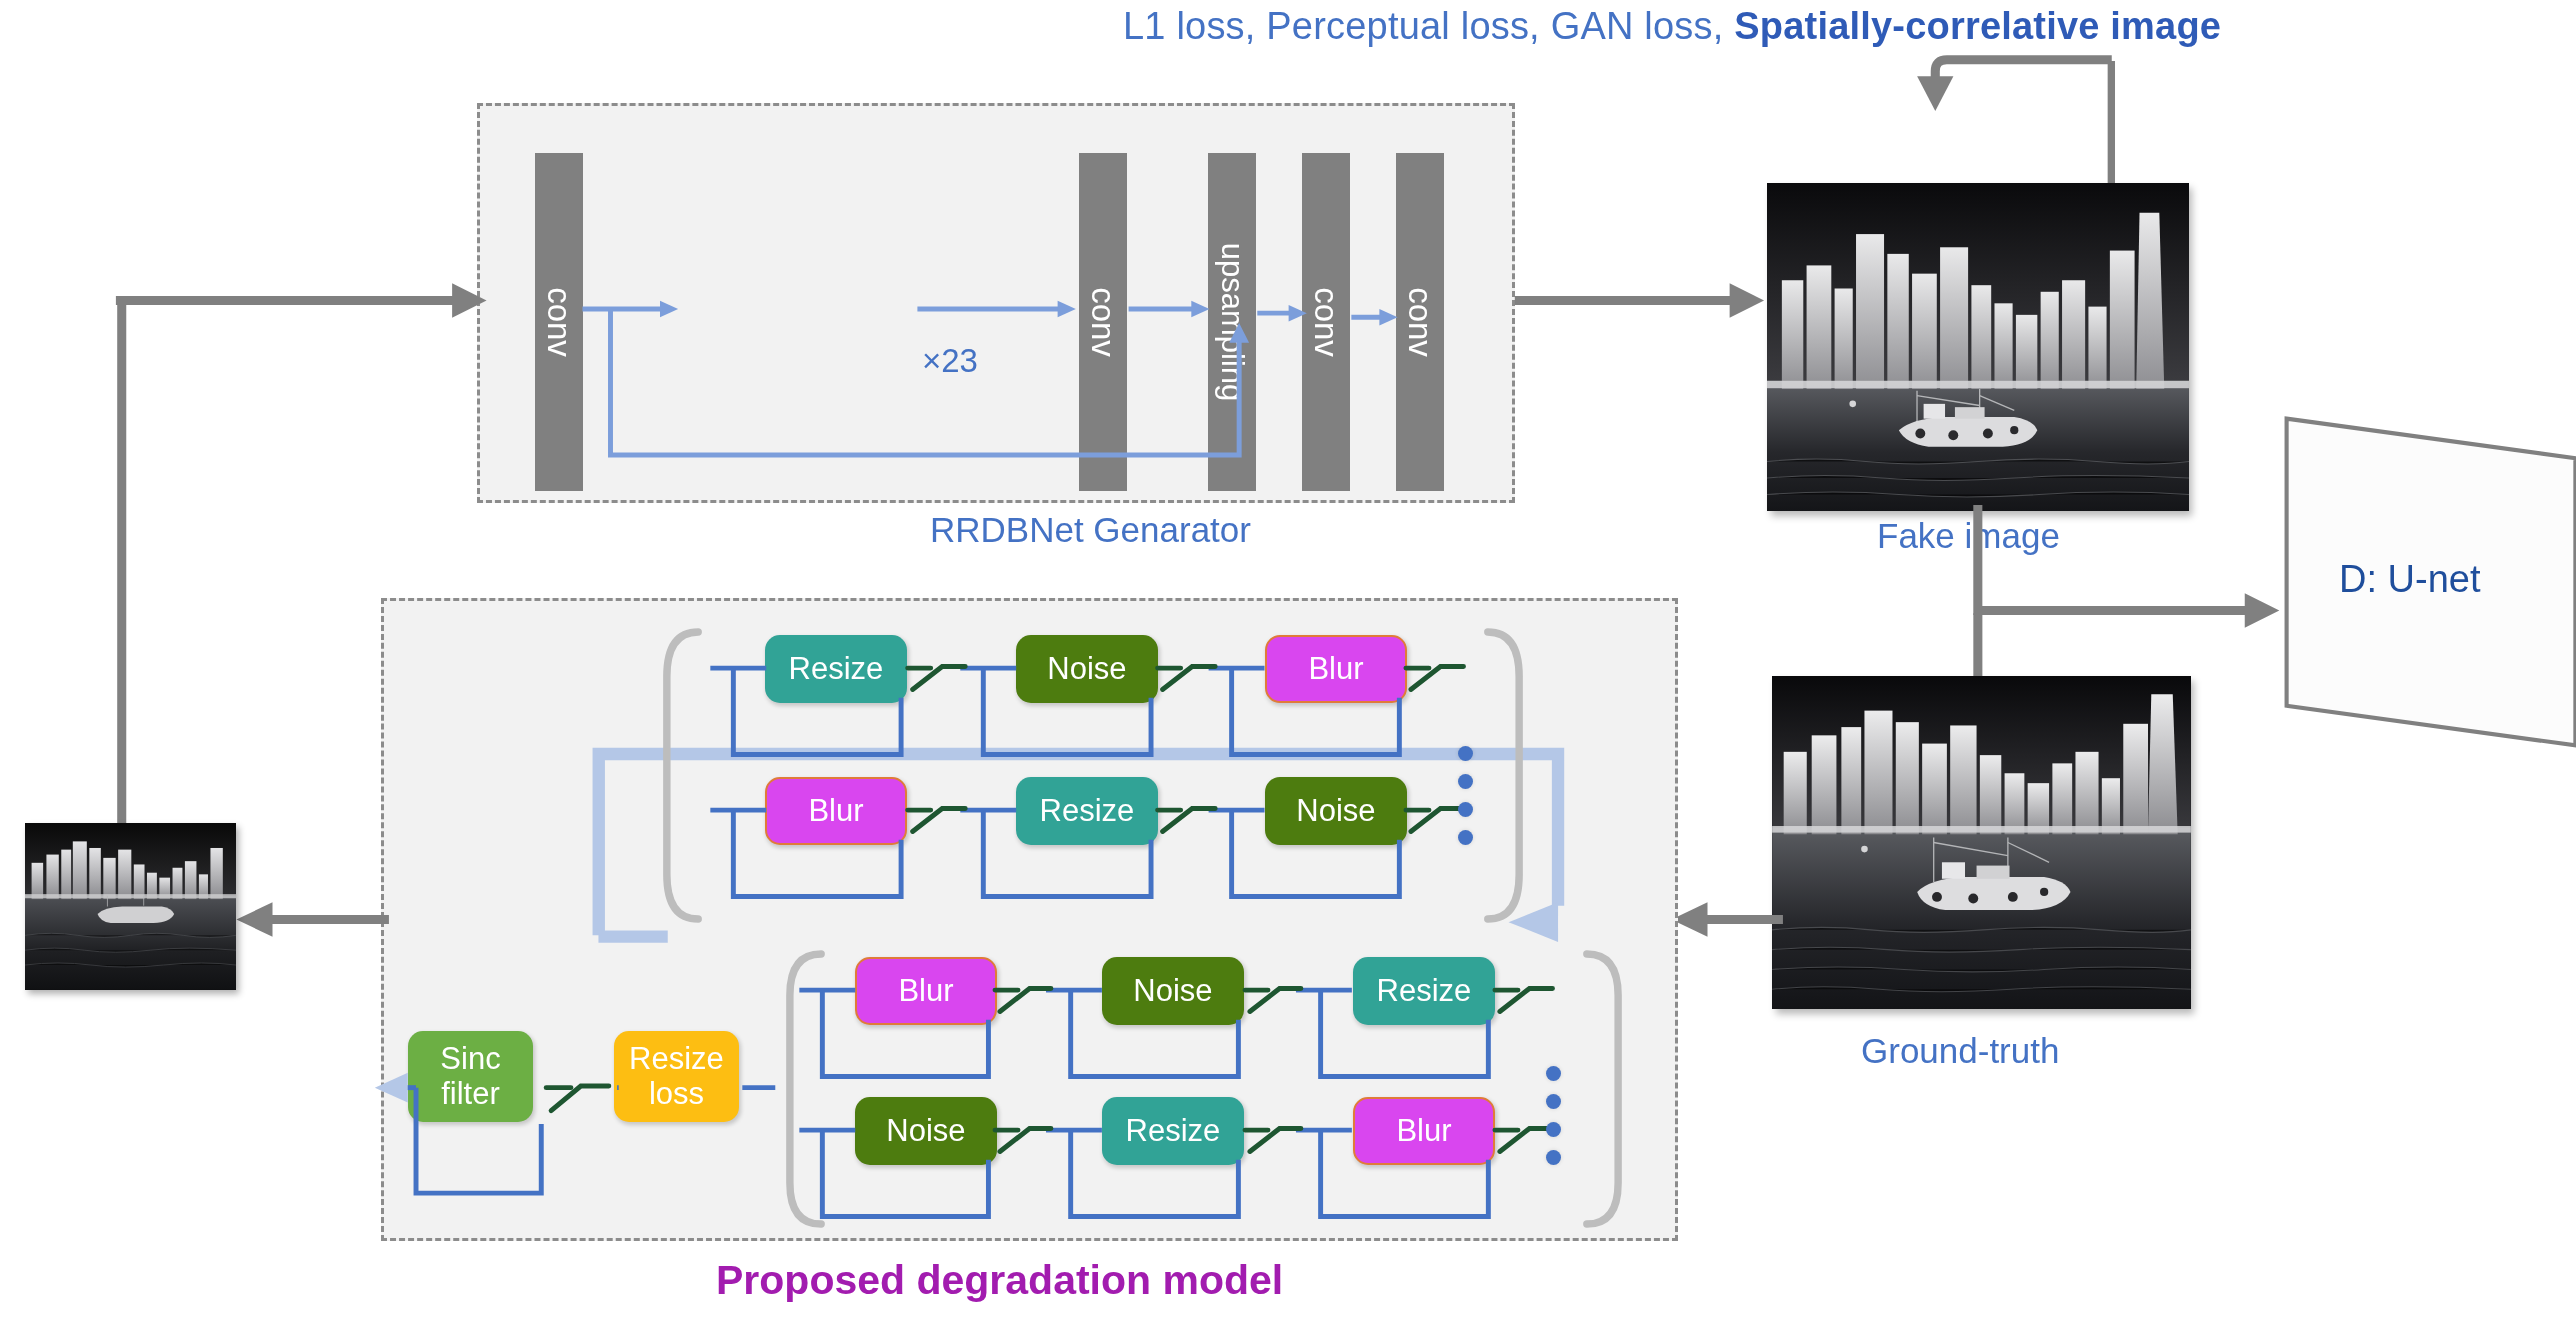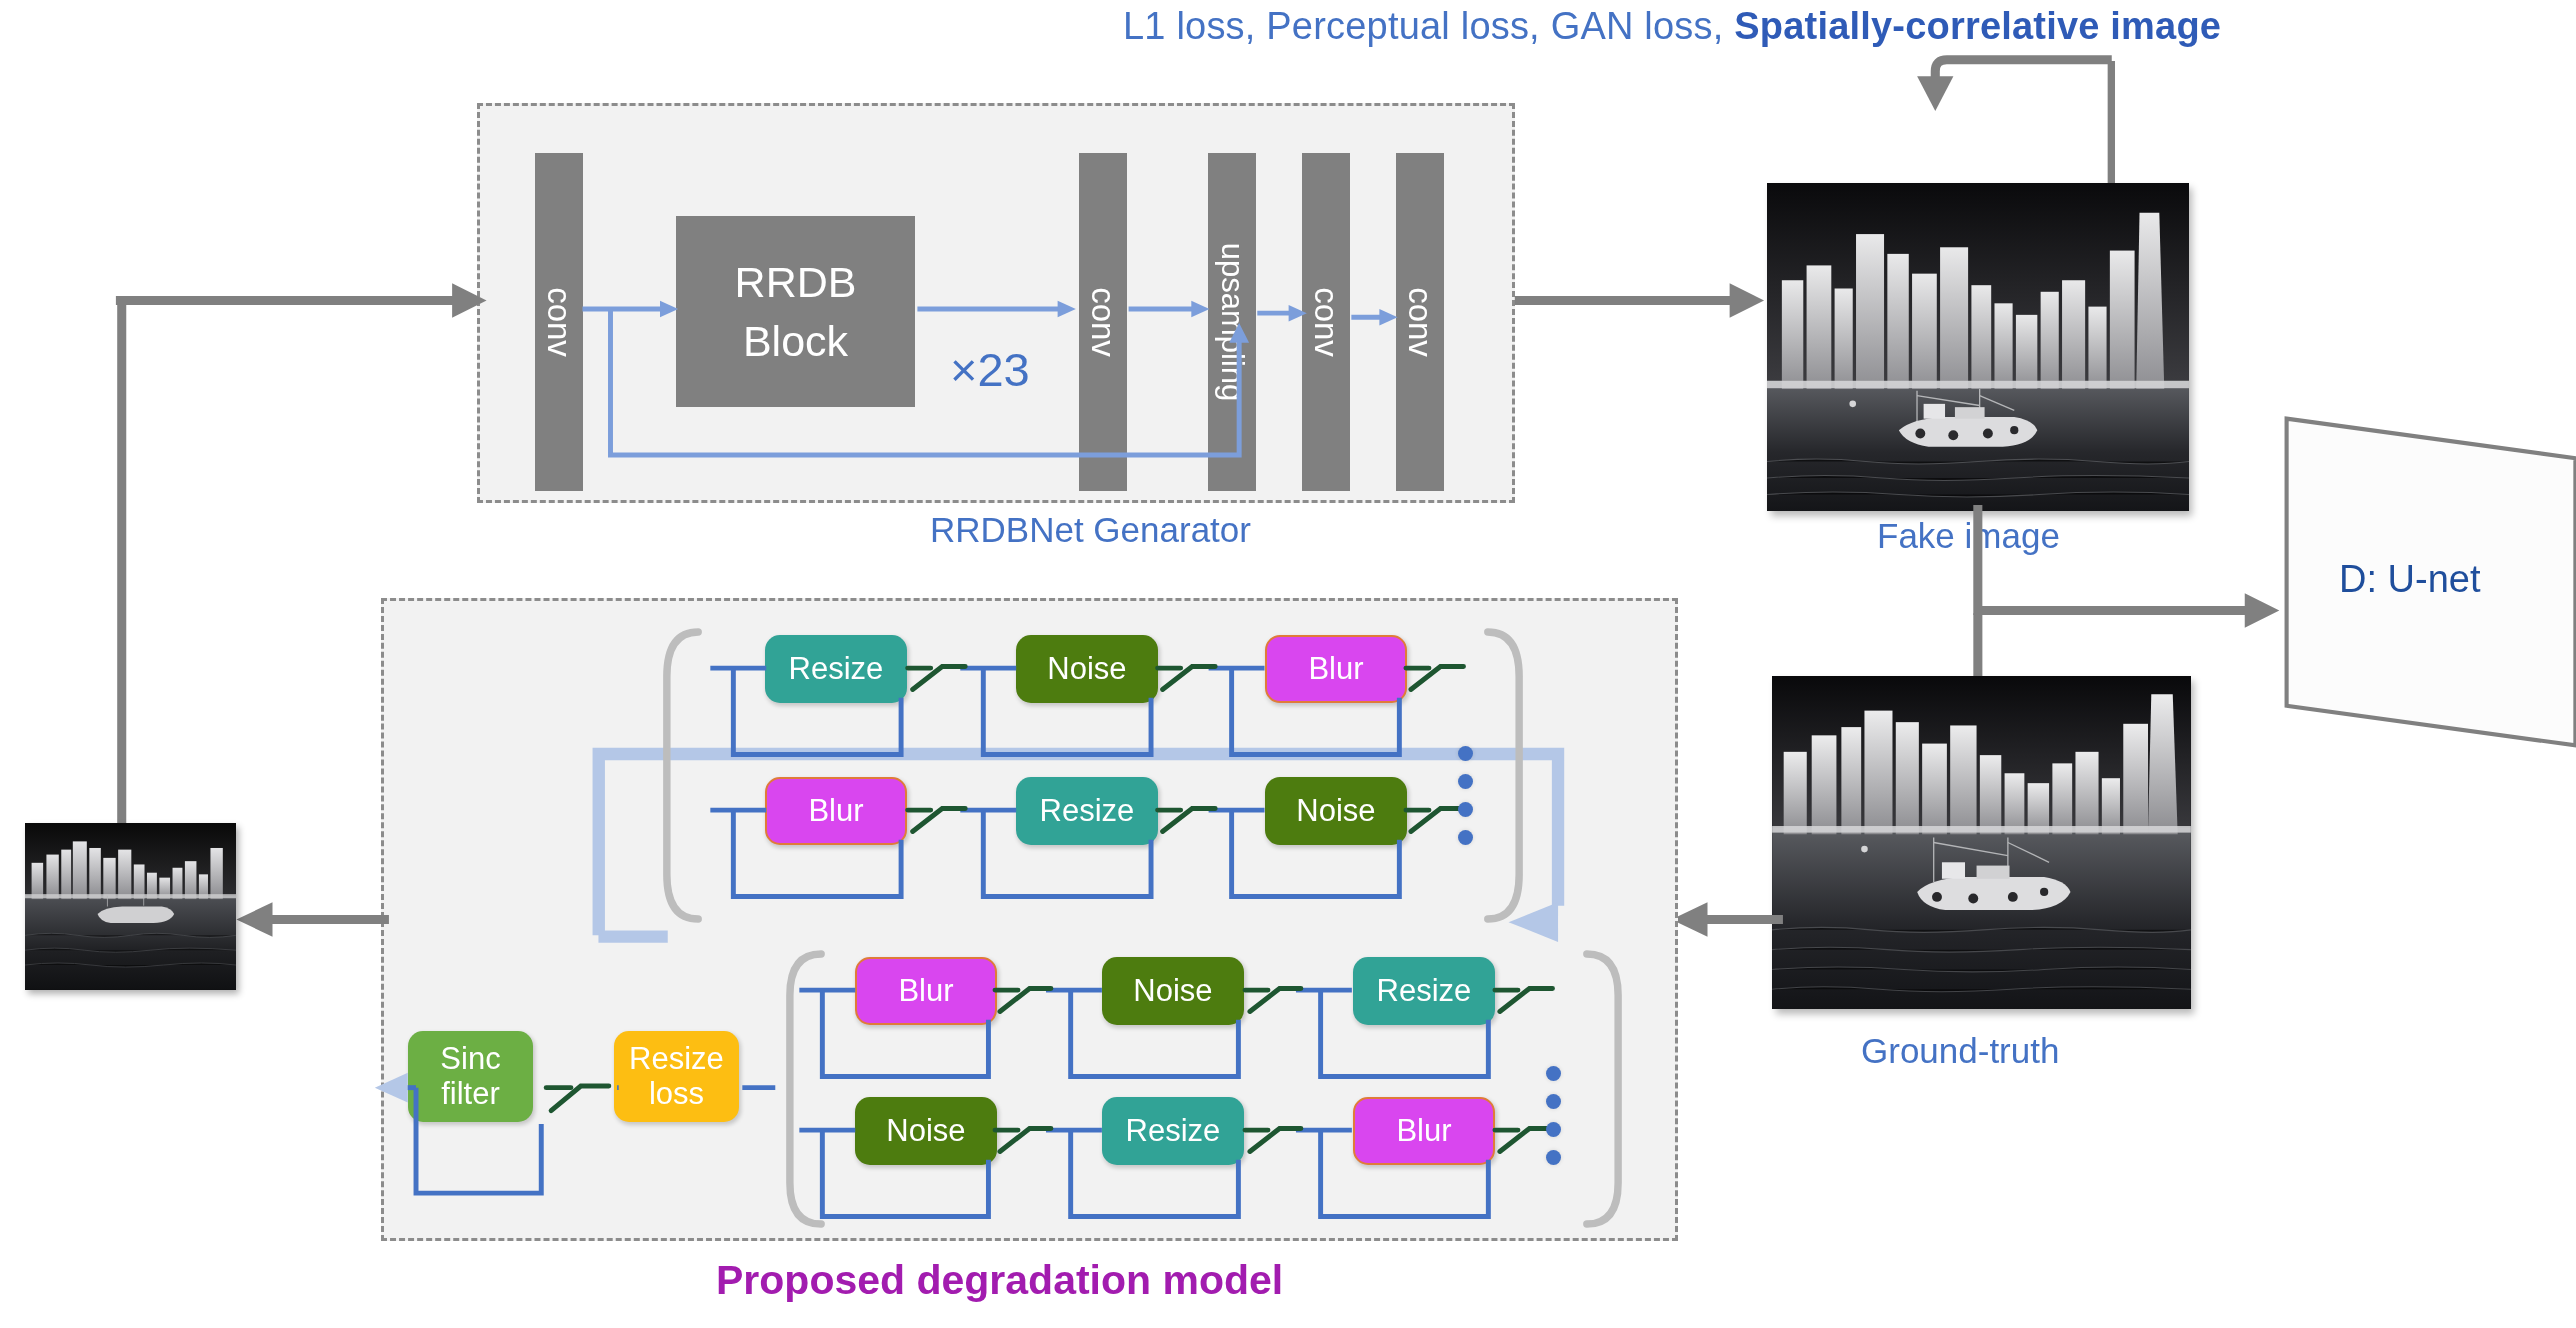--- a/index.html
+++ b/index.html
@@ -10,21 +10,21 @@
   .stage{position:absolute;left:0;top:0;width:2576px;height:1328px;}
   .abs{position:absolute;}
 
   
   .loss-title{
     font-size:38px;color:#4472C4;white-space:nowrap;letter-spacing:0.2px;
   }
   .loss-title b{color:#2F5BB7;font-weight:bold;}
   .cap{font-size:35px;color:#4472C4;white-space:nowrap;}
   .cap-bold{font-size:41px;color:#a21caf;font-weight:bold;white-space:nowrap;}
-  .x23{font-size:47px;color:#4472C4;margin-left:28px;}
+  .x23{font-size:33px;color:#4472C4;}
   .unet-label{font-size:38px;color:#1F4E9C;font-weight:normal;white-space:nowrap;}
 
   
   .panel{
     background:#F2F2F2;border:3.3px dashed #8C8C8C;box-sizing:border-box;
   }
 
   
   .gbar{
     background:#808080;display:flex;align-items:center;justify-content:center;
@@ -81,24 +81,20 @@
   </svg>
 
   <svg class="abs" style="left:115px;top:293px;width:25px;height:577px;" viewBox="0 0 30 700" width="25" height="577">
     <path d="M8,8 L8,690" stroke="#808080" stroke-width="11" fill="none"></path>
   </svg>
 
   <div class="abs gbar" style="left:535px;top:153px;width:48px;height:338px;">
     <span>conv</span>
   </div>
 
-  <div class="abs rrdb" style="left:676px;top:216px;width:239px;height:191px;">
-    <div>RRDB</div>
-    <div>Block</div>
-  </div>
   <div class="abs x23" style="left:922px;top:342px;">×23</div>
 
   <div class="abs gbar" style="left:1079px;top:153px;width:48px;height:338px;">
     <span>conv</span>
   </div>
   <div class="abs gbar" style="left:1208px;top:153px;width:48px;height:338px;">
     <span style="font-size:31px;">upsampling</span>
   </div>
   <div class="abs gbar" style="left:1302px;top:153px;width:48px;height:338px;">
     <span>conv</span>

